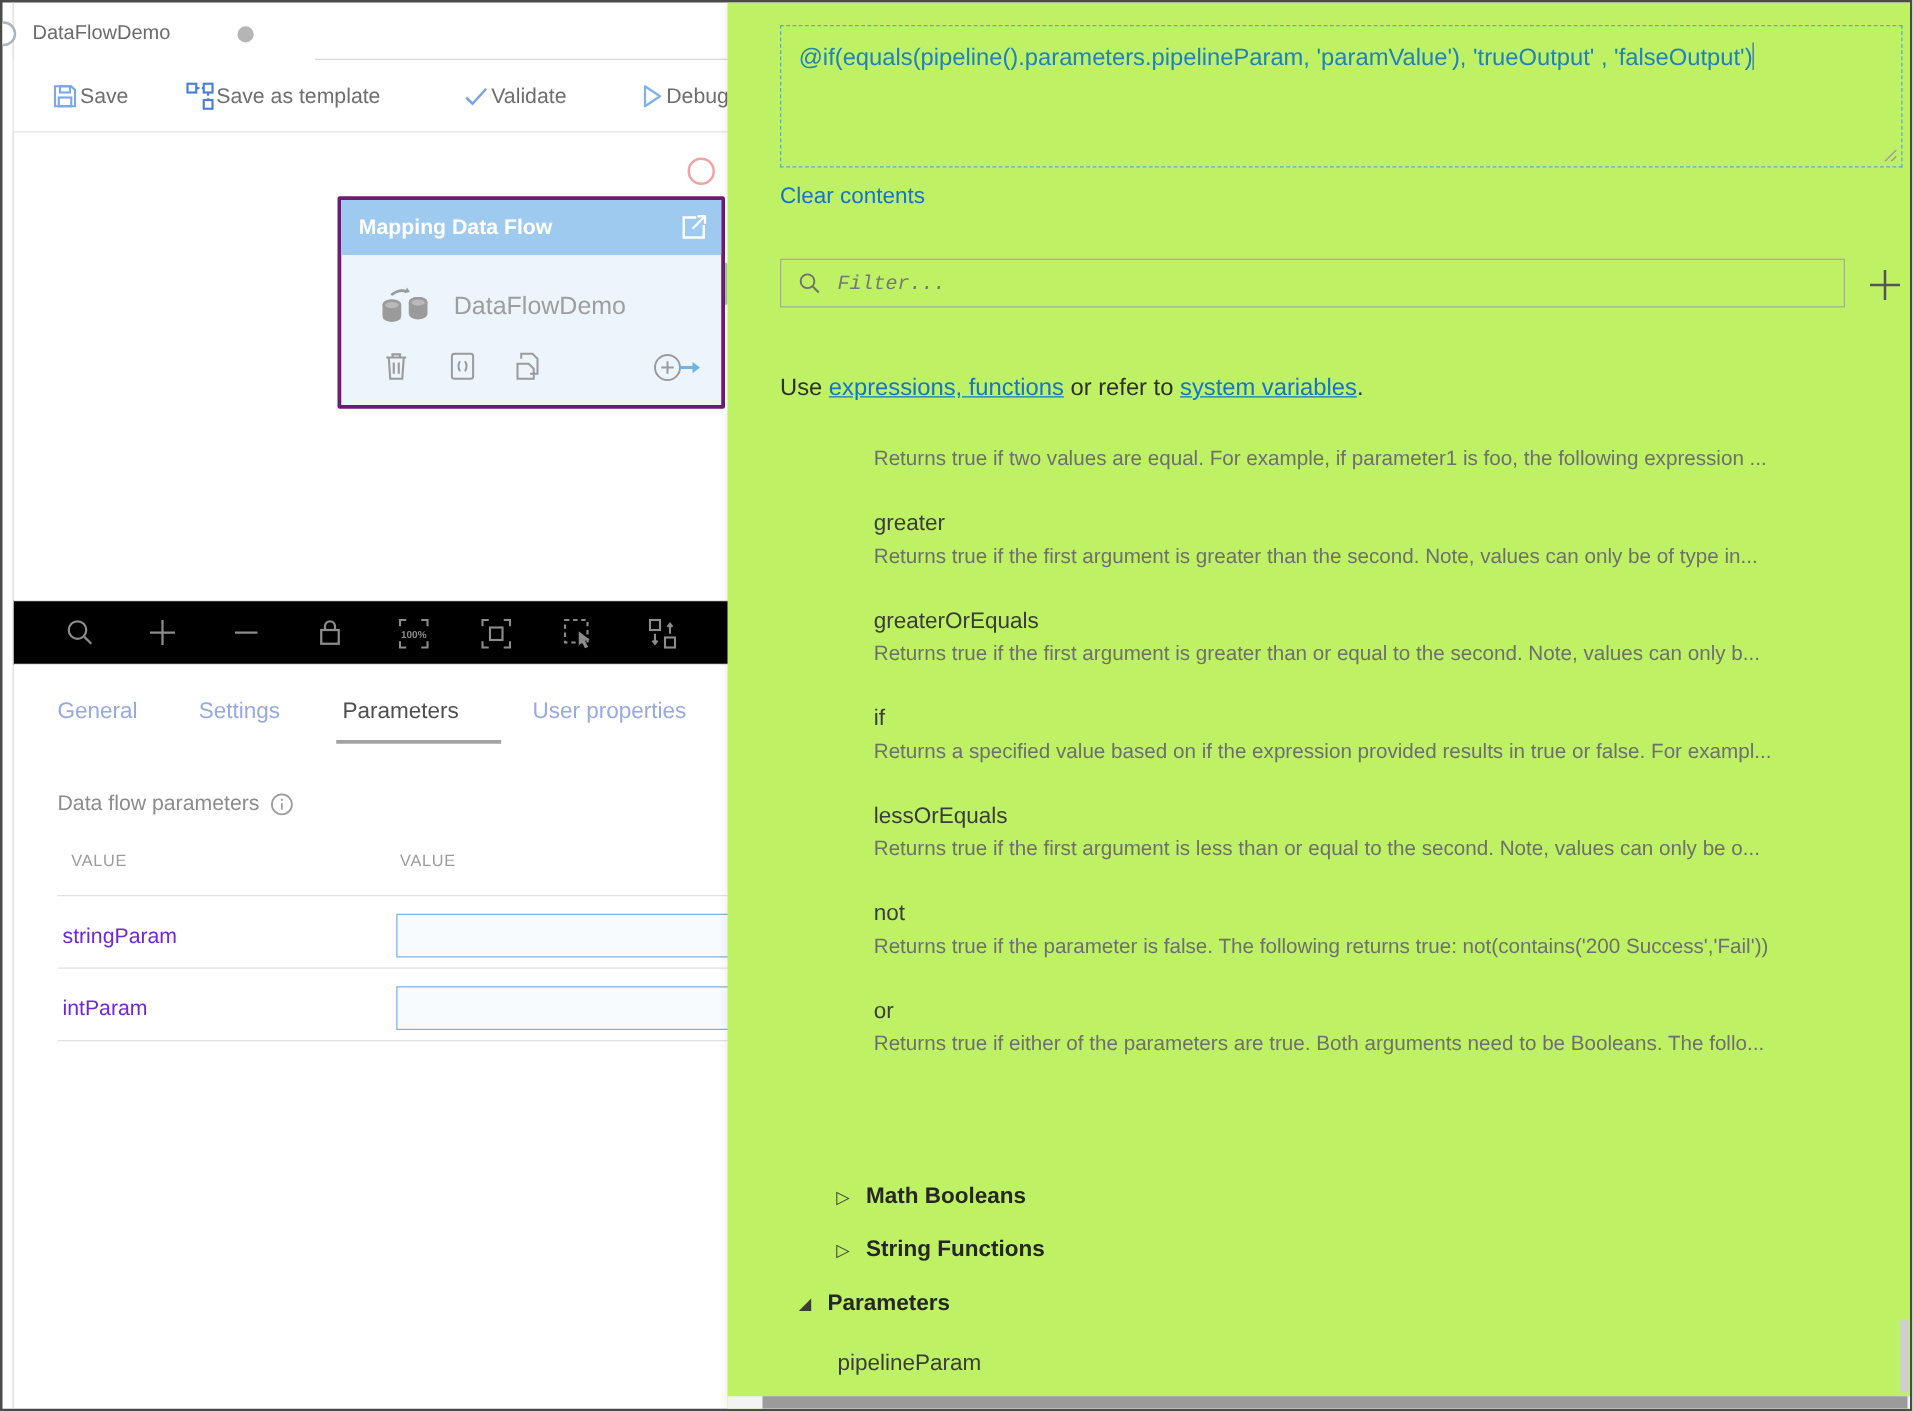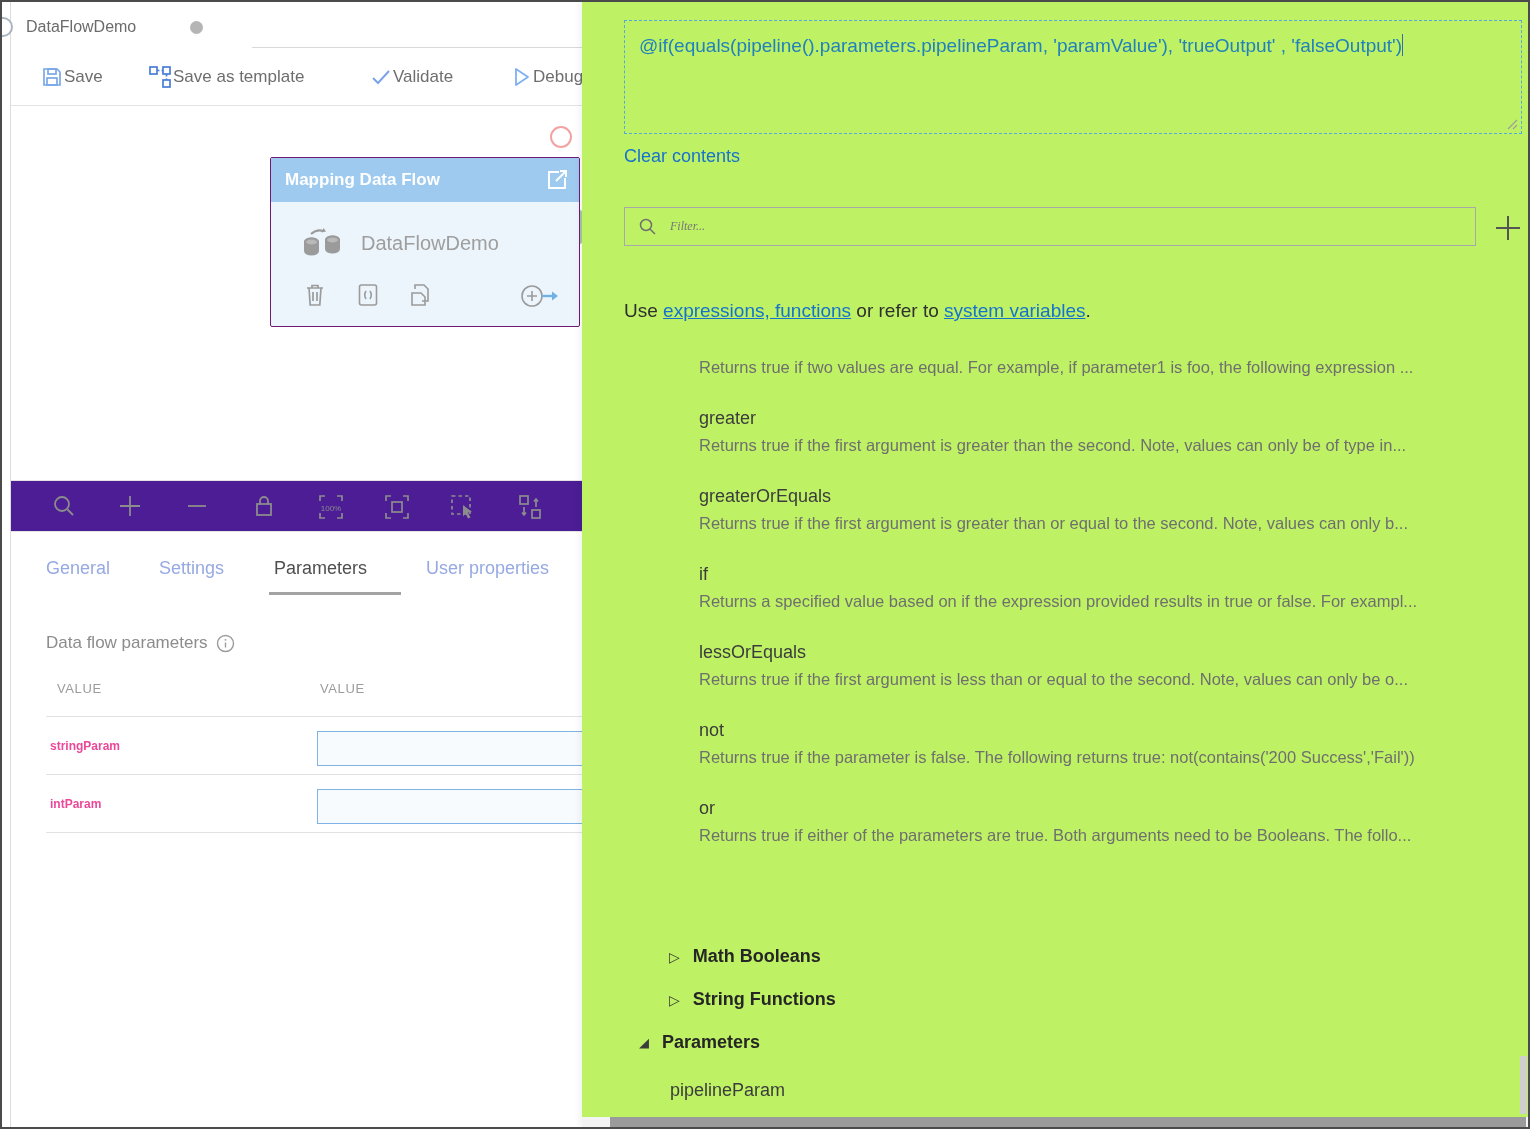--- a/index.html
+++ b/index.html
@@ -20,55 +20,55 @@
   .doc-tab .dot { position:absolute; left:178px; top:13px; width:13px; height:13px; border-radius:50%; background:#b5b5b5; }
   .tabrow-line { left:250px; top:45px; width:332px; height:1px; background:#d9d9d9; }
 
   .toolbar { left:9px; top:46px; width:573px; height:58px; border-bottom:1px solid #e3e3e3; background:#fff; }
   .tb-item { position:absolute; top:0; height:58px; display:flex; align-items:center; cursor:pointer; }
   .tb-label { font-size:17px; color:#6e6e6e; white-space:nowrap; }
   .icon svg { display:block; }
 
   
   .alert-circle { left:548px; top:124px; width:22px; height:22px; border:2px solid #f2a2a2; border-radius:50%; background:#fff; }
-  .df-card { left:268px; top:155px; width:310px; height:170px; background:#edf5fc; border:1px solid #701a75; border-radius:2px; cursor:pointer; }
+  .df-card { left:268px; top:155px; width:310px; height:170px; background:#edf5fc; border:3px solid #701a75; border-radius:2px; cursor:pointer; }
   .df-card .hdr { position:absolute; left:0; top:0; right:0; height:44px; background:#9ecaf0; display:flex; align-items:center; }
   .df-card .hdr-label { margin-left:14px; color:#fff; font-size:17px; font-weight:bold; }
   .df-card .openicon { position:absolute; right:10px; top:10px; width:24px; height:24px; color:#fff; cursor:pointer; }
   .df-card .body-row { position:absolute; left:0; top:58px; right:0; height:54px; display:flex; align-items:center; }
   .df-card .df-icon { margin-left:28px; color:#9b9b9b; }
   .df-card .df-name { margin-left:16px; color:#9e9e9e; font-size:20px; }
   .df-card .act-row { position:absolute; left:0; bottom:12px; right:0; height:32px; }
   .card-act { position:absolute; top:0; width:26px; height:28px; color:#9b9b9b; cursor:pointer; }
   .green-port { left:571px; top:208px; width:9px; height:34px; background:#a5c7a5; border-radius:2px; }
 
-  .canvas-toolbar { left:9px; top:478px; width:573px; height:52px; border-top:1px solid #e4e4e4; border-bottom:1px solid #e4e4e4; background:#4c1d95; }
+  .canvas-toolbar { left:9px; top:478px; width:573px; height:52px; border-top:1px solid #e4e4e4; border-bottom:1px solid #e4e4e4; background:#000000;font-weight:bold; }
   .cvt-icon { position:absolute; top:12px; width:28px; height:28px; color:#8c8c8c; cursor:pointer; }
 
   
   .ptab { position:absolute; top:556px; font-size:18px; color:#97a9e2; cursor:pointer; white-space:nowrap; }
   .ptab.active { color:#4f4f4f; }
   .ptab-underline { left:267px; top:590px; width:132px; height:3px; background:#a3a3a3; }
 
   
   .sec-title { left:44px; top:631px; font-size:17px; color:#8c8c8c; display:flex; align-items:center; gap:8px; }
   .col-hdr { position:absolute; top:679px; font-size:13px; letter-spacing:.6px; color:#9c9c9c; }
   .hdiv { position:absolute; left:44px; width:560px; height:1px; background:#e2e2e2; }
-  .row-label { position:absolute; left:48px; font-size:12px; color:#ec4899;font-weight:bold; }
+  .row-label { position:absolute; left:48px; font-size:17px; color:#6d28d9; }
   .val-input { position:absolute; left:315px; width:292px; height:35px; border:1px solid #7fb2e5; background:#f8fbfe; font-family:"Liberation Sans",sans-serif; font-size:15px; padding:0 8px; }
 
   
   .panel { left:580px; top:0; width:946px; height:1125px; background:#bef264; z-index:5; box-shadow:-3px 0 6px rgba(0,0,0,.05); }
   .expr-box { position:absolute; left:42px; top:18px; width:898px; height:114px; border:1px dashed #56aadb; padding:13px 14px; font-size:19px; color:#2181bd; white-space:nowrap; overflow:hidden; cursor:text; }
   .caret { display:inline-block; width:1px; height:22px; background:#3b6ea5; vertical-align:-4px; }
   .resize-grip { position:absolute; right:3px; bottom:3px; color:#9e9e9e; }
   .clear-link { position:absolute; left:42px; top:144px; font-size:18px; color:#1673cd; cursor:pointer; }
   .filter-box { position:absolute; left:42px; top:205px; width:852px; height:39px; border:1px solid #a8a8a8; display:flex; align-items:center; cursor:text; }
   .filter-box .mag { margin-left:13px; color:#6f6f6f; }
-  .filter-input { border:none; outline:none; margin-left:11px; flex:1; font-family:Liberation Serif, serif; font-size:12px; font-style:italic; color:#767676; background:transparent; }
+  .filter-input { border:none; outline:none; margin-left:11px; flex:1; font-family:Liberation Mono, monospace; font-size:16px; font-style:italic; color:#767676; background:transparent; }
   .filter-input::placeholder { color:#767676; opacity:1; }
   .add-btn { position:absolute; left:906px; top:206px; width:40px; height:40px; color:#545454; cursor:pointer; }
 
   .hint { position:absolute; left:42px; top:298px; font-size:19px; color:#2f2f2f; white-space:nowrap; }
   .hint a, .hint .lnk { color:#1673cd; text-decoration:underline; cursor:pointer; }
 
   .fn-list { position:absolute; left:117px; top:352px; width:812px; }
   .fn-item { margin-bottom:24px; cursor:pointer; }
   .fn-name { font-size:18px; color:#3c3c3c; line-height:27px; }
   .fn-desc { font-size:16.5px; color:#6f6f6f; line-height:27px; white-space:nowrap; overflow:hidden; }

